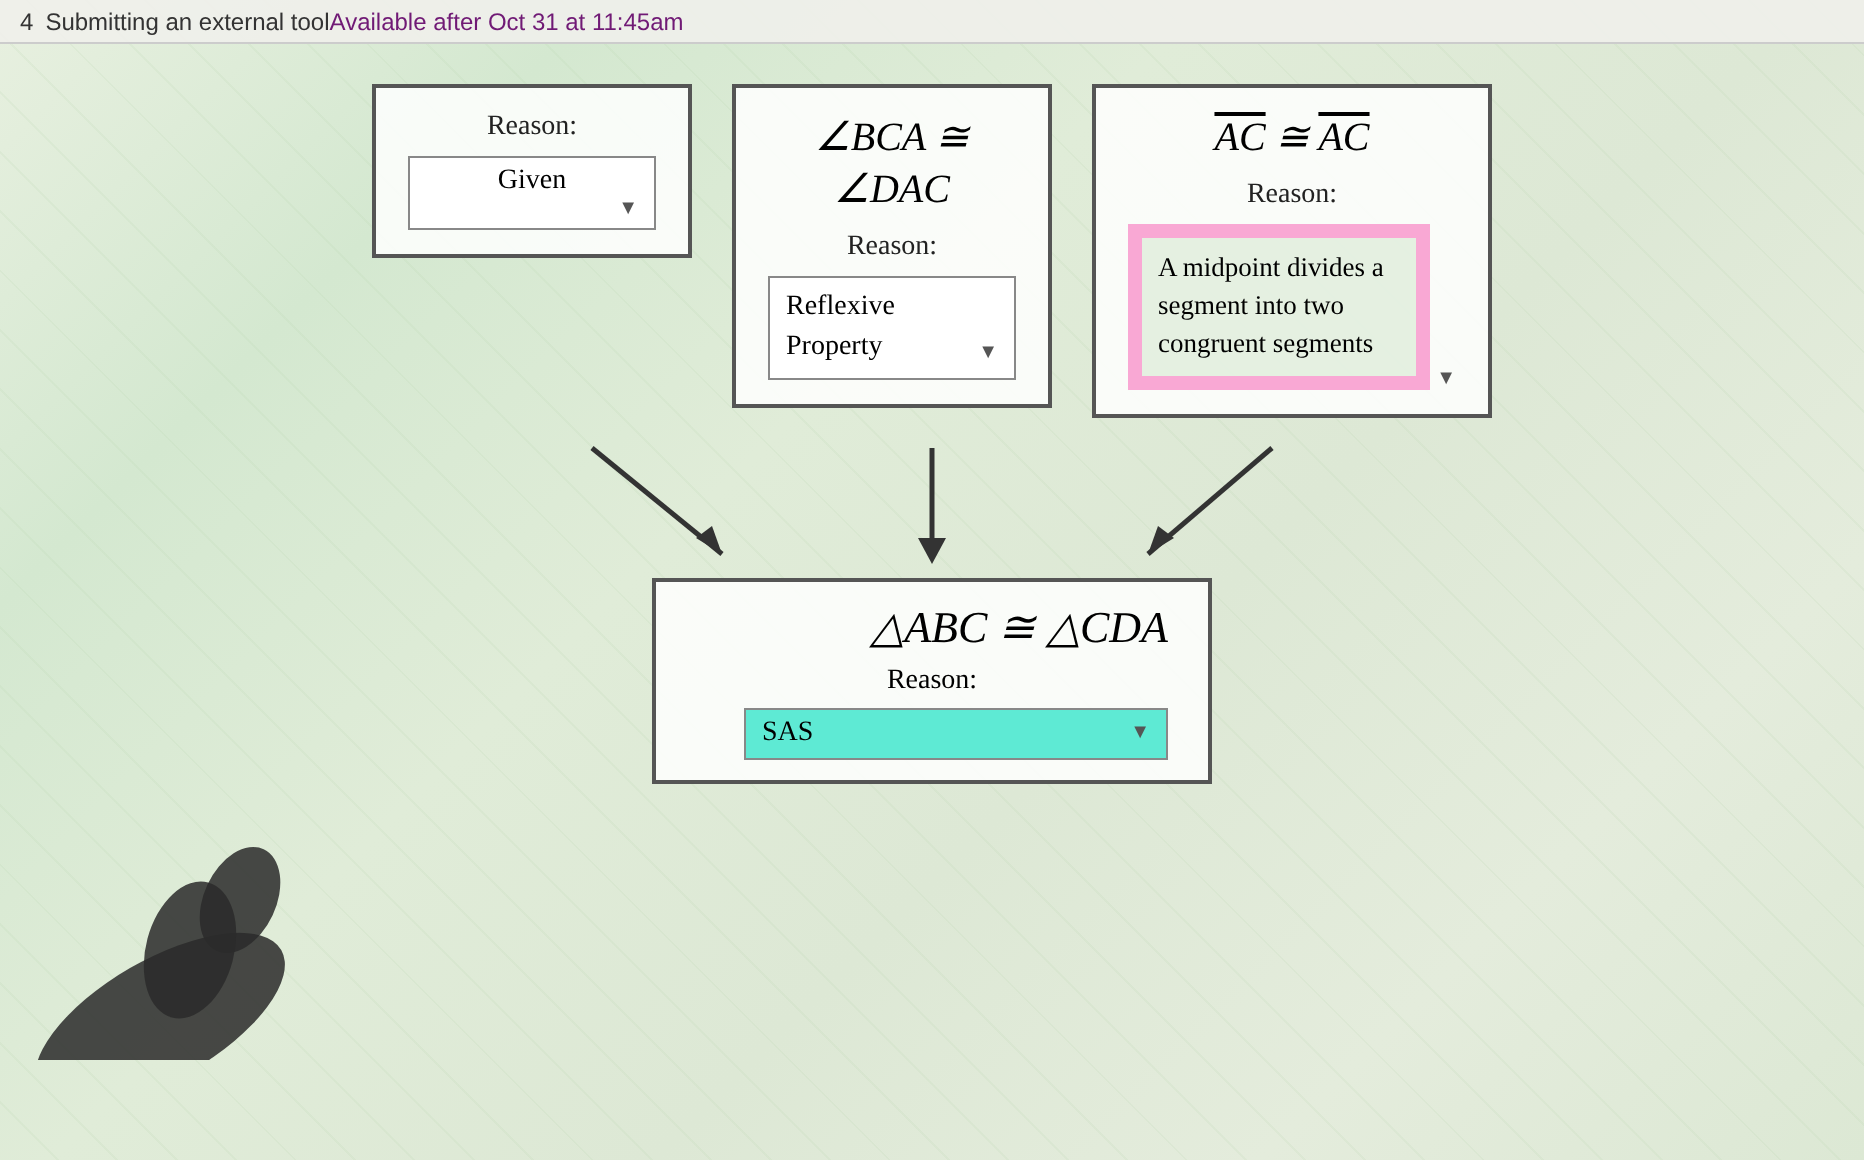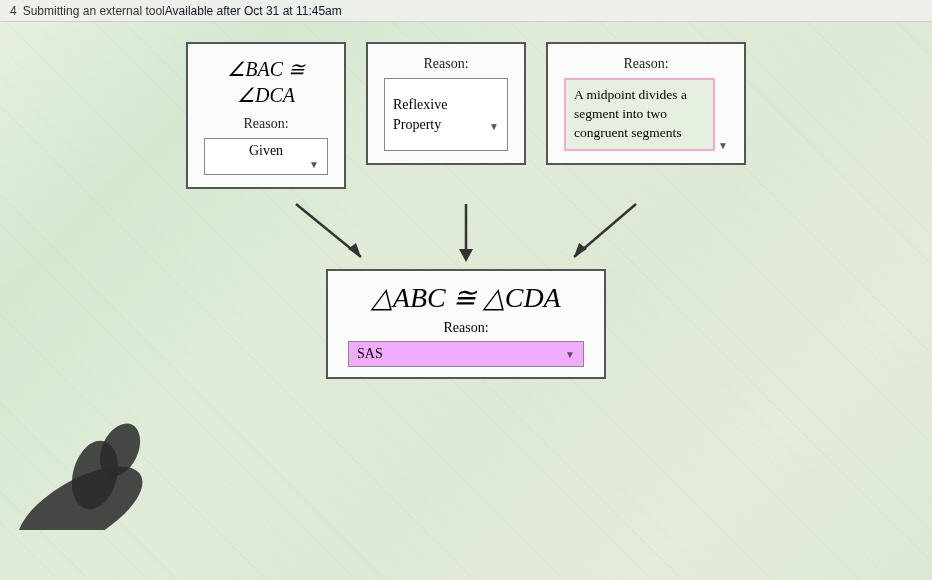--- a/index.html
+++ b/index.html
@@ -46,21 +46,21 @@
 
     .top-bar-number {
       margin-right: 6px;
     }
 
     .top-bar-text {
       margin-right: 0;
     }
 
     .top-bar-available {
-      color: #0f172a;
+      color: #701a75;
     }
 
     .main-content {
       position: absolute;
       top: 22px;
       left: 0;
       right: 0;
       bottom: 0;
       display: flex;
       flex-direction: column;
@@ -126,33 +126,33 @@
       flex-direction: column;
     }
 
     .reason-dropdown .dropdown-arrow {
       margin-left: auto;
       font-size: 10px;
       color: #555;
     }
 
     .reason-text-box {
-      border: 2px solid #f9a8d4;
+      border: 7px solid #f9a8d4;
       background: rgba(220,235,215,0.7);
       padding: 6px 8px;
       font-size: 13.5px;
       line-height: 1.4;
       text-align: left;
       width: 100%;
     }
 
     .reflexive-box {
       border: 1px solid #888;
       background: white;
-      padding: 16px 8px;
+      padding: 5px 8px;
       font-size: 14px;
       display: flex;
       align-items: center;
       justify-content: space-between;
       width: 100%;
       min-height: 52px;
       cursor: pointer;
     }
 
     .reflexive-text {
@@ -182,41 +182,43 @@
 
     .result-box {
       background: rgba(255,255,255,0.85);
       border: 2px solid #555;
       padding: 10px 20px;
       text-align: center;
       min-width: 280px;
     }
 
     .result-statement {
-      font-size: 28px;
+      font-size: 22px;
       font-style: italic;
       margin-bottom: 6px;
+      text-align: right;
     }
 
     .result-reason-label {
       font-size: 14px;
       margin-bottom: 5px;
     }
 
     .result-dropdown {
       display: flex;
       align-items: center;
       justify-content: space-between;
       border: 1px solid #888;
-      background: #f0abfc;
+      background: #5eead4;
       padding: 4px 8px;
       font-size: 14px;
       cursor: pointer;
       min-width: 200px;
       font-family: 'Times New Roman', Times, serif;
+      margin-left: 24px;
     }
 
     
     .finger-silhouette {
       position: absolute;
       bottom: 50px;
       left: 0px;
       width: 160px;
       height: 120px;
       pointer-events: none;
@@ -233,39 +235,42 @@
   <span class="top-bar-number">4</span>
   <span class="top-bar-text">Submitting  an external tool</span>
   <span class="top-bar-available">Available  after Oct 31 at 11:45am</span>
 </div>
 
 <div class="main-content">
 
   <div class="top-boxes">
 
     <div class="proof-box">
-      <div class="box-statement">
-        <span class="angle-symbol">∠BAC</span> ≅<br><span class="angle-symbol">∠DCA</span>
-      </div>
       <div class="reason-label">Reason:</div>
       <div class="reason-dropdown">
         <span>Given</span>
         <span class="dropdown-arrow">▼</span>
       </div>
     </div>
 
     <div class="proof-box">
+      <div class="box-statement">
+        <span class="angle-symbol">∠BCA</span> ≅<br><span class="angle-symbol">∠DAC</span>
+      </div>
       <div class="reason-label">Reason:</div>
       <div class="reflexive-box">
         <span class="reflexive-text">Reflexive<br>Property</span>
         <span style="font-size:10px;color:#555;align-self:flex-end;margin-bottom:2px;">▼</span>
       </div>
     </div>
 
     <div class="proof-box third">
+      <div class="box-statement">
+        <span class="overline">AC</span> ≅ <span class="overline">AC</span>
+      </div>
       <div class="reason-label">Reason:</div>
       <div style="display:flex;align-items:stretch;width:100%;">
         <div class="reason-text-box">
           <span>A midpoint divides a segment into two congruent segments</span>
         </div>
         <div style="display:flex;align-items:flex-end;padding-left:3px;font-size:10px;color:#555;">▼</div>
       </div>
     </div>
 
   </div>

